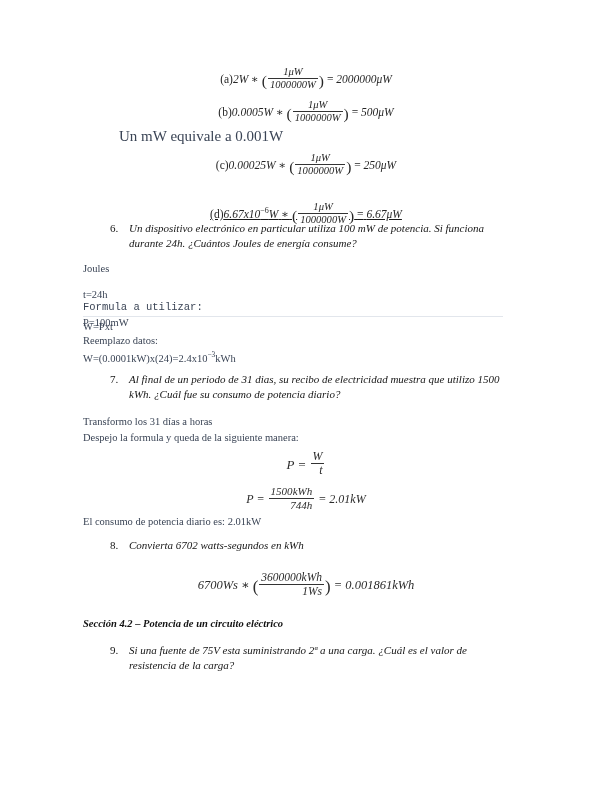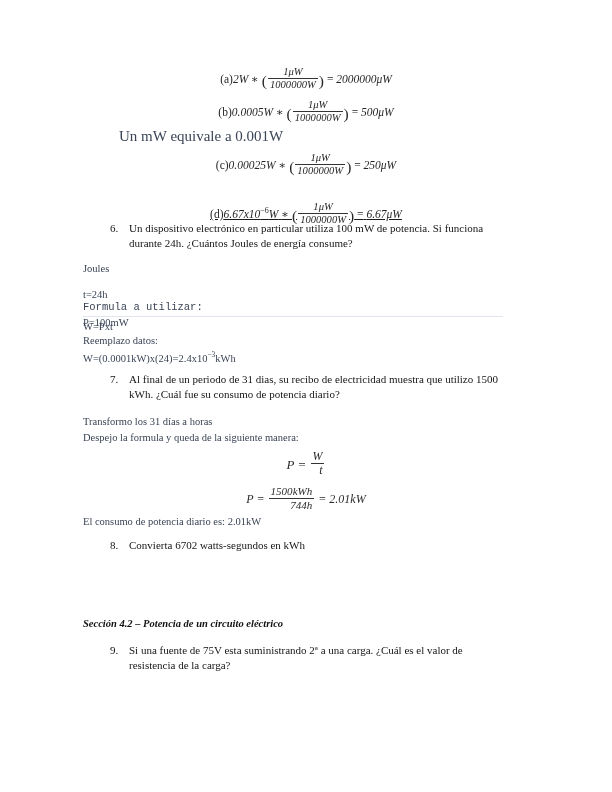--- a/index.html
+++ b/index.html
@@ -90,20 +90,21 @@
     color: #151515;
     line-height: 14.5px;
   }
   .qitem .num {
     width: 19px;
     flex: 0 0 19px;
     text-align: left;
   }
   .qitem .txt {
     flex: 1 1 auto;
+    font-style: italic;
   }
 
   .rule {
     position: absolute;
     height: 1px;
     background: #e2e6ec;
   }
 
   .section-head {
     position: absolute;
@@ -200,20 +201,27 @@
       <span>2.01kW</span></span>
   </div>
 
   <div class="prose" style="left:83px; top:515px; font-size:10.5px;">El consumo de potencia diario es:  2.01kW</div>
 
   <div class="qitem" style="left:110px; top:538px; width:400px;">
     <span class="num">8.</span>
     <span class="txt">Convierta 6702 watts-segundos en kWh</span>
   </div>
 
+  <div class="eq-row" style="left:0; top:573px; width:612px;">
+    <span class="big-eq" style="position:relative; font-size:12.5px;"><span>6700Ws</span>
+      <span class="up">∗</span>
+      <span class="paren">(</span><span class="frac"><span class="num">3600000kWh</span><span class="den">1Ws</span></span><span class="paren">)</span>
+      <span class="up">=</span>
+      <span>0.001861kWh</span></span>
+  </div>
 
   <div class="section-head" style="left:83px; top:618px;">Sección 4.2 – Potencia de un circuito eléctrico</div>
 
   <div class="qitem" style="left:110px; top:643px; width:400px;">
     <span class="num">9.</span>
     <span class="txt">Si una fuente de 75V esta suministrando 2ª a una carga. ¿Cuál es el valor de resistencia de la carga?</span>
   </div>
 
 </div>
 

